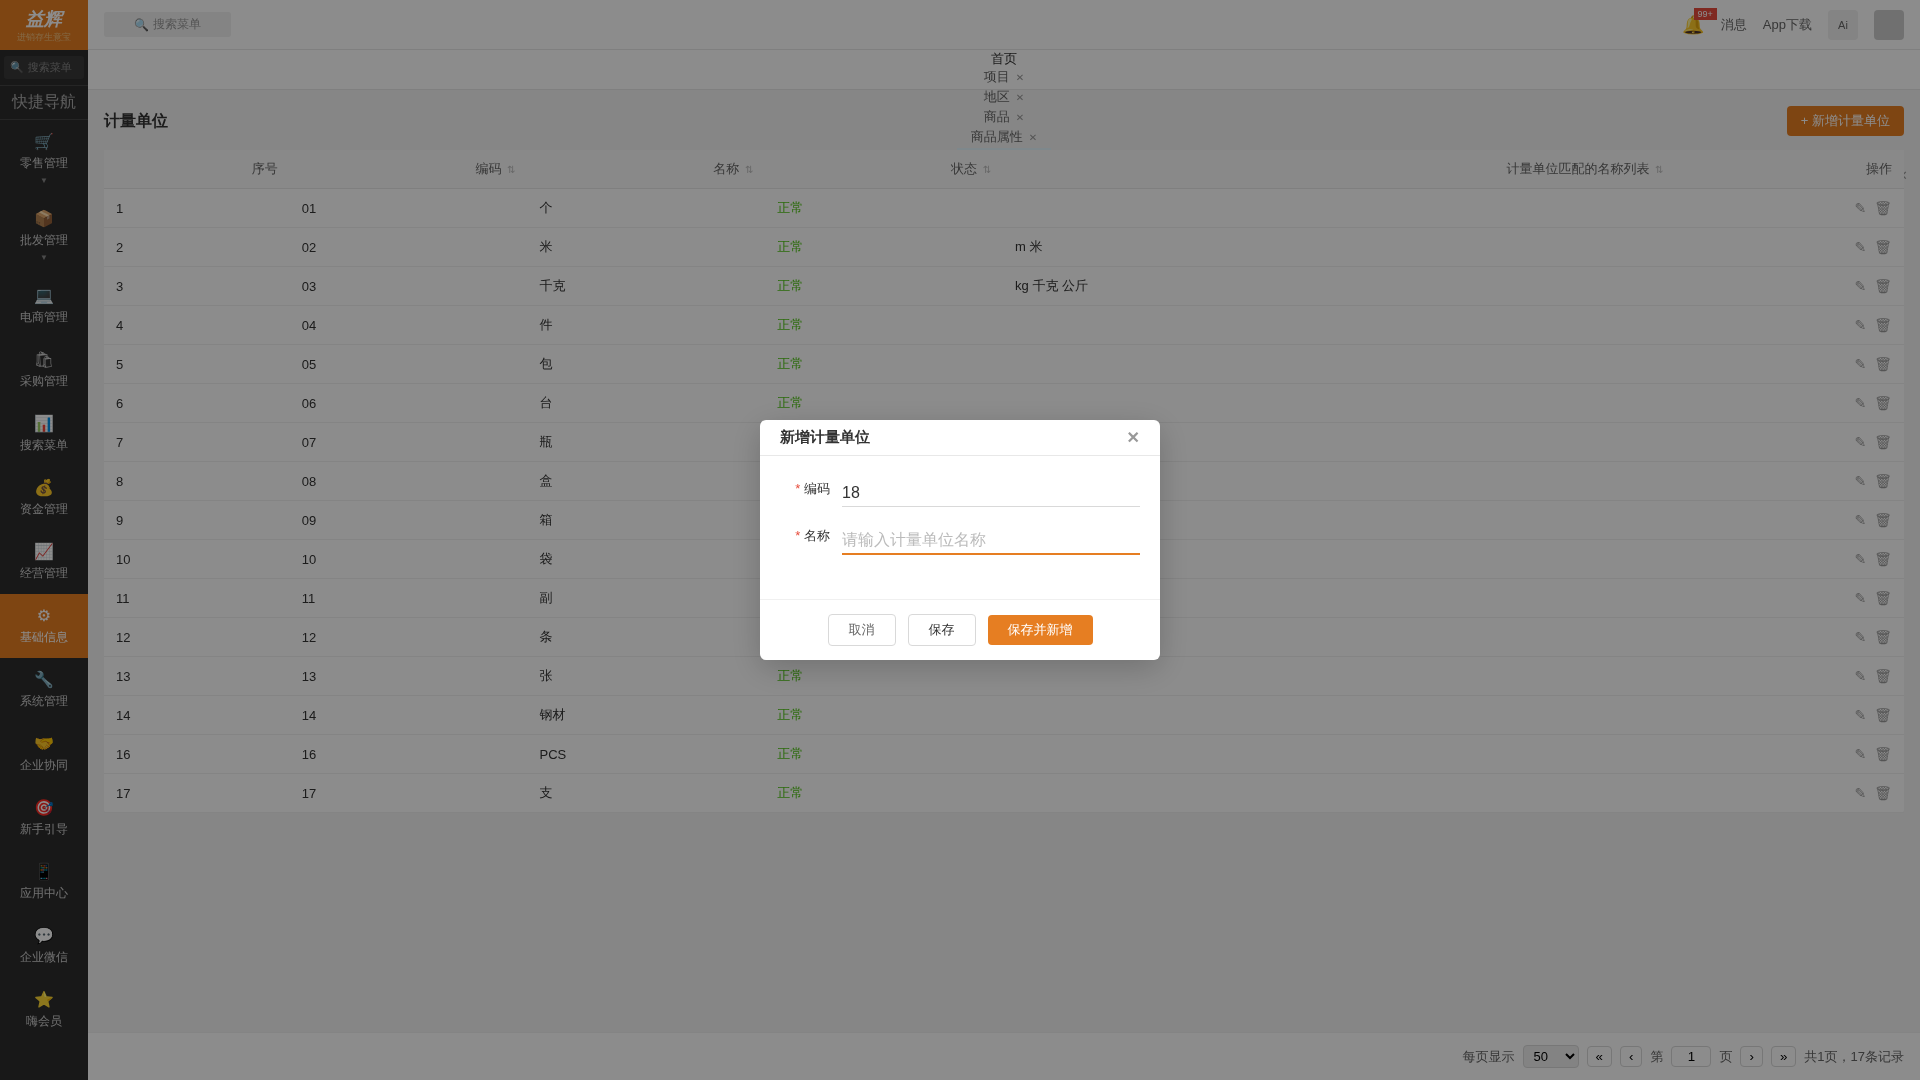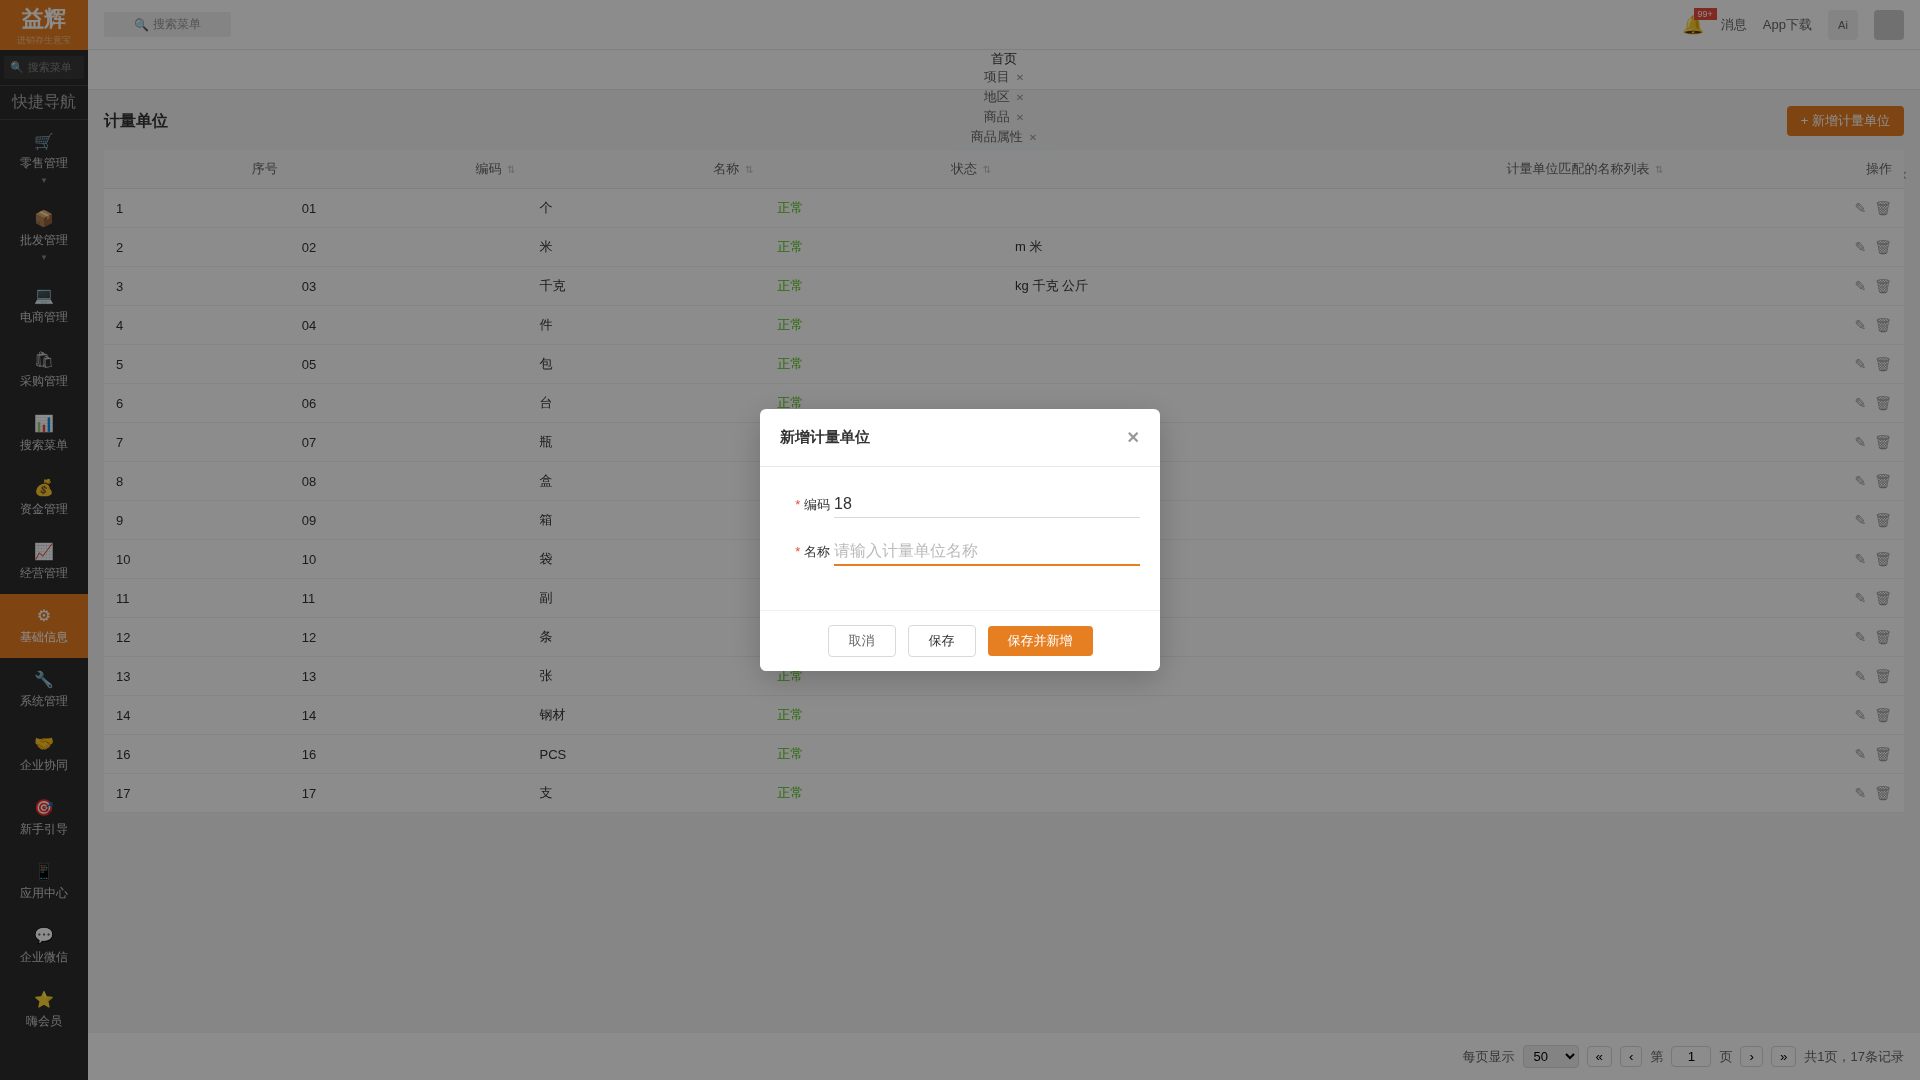--- a/index.html
+++ b/index.html
@@ -159,35 +159,35 @@
 
     
     .modal {
       background: white;
       border-radius: 6px;
       width: 400px;
       box-shadow: 0 8px 32px rgba(0,0,0,0.2);
       overflow: hidden;
     }
     .modal-header {
-      padding: 19px 20px;
+      padding: 8px 20px;
       display: flex;
       align-items: center;
       justify-content: space-between;
       border-bottom: 1px solid #e8e8e8;
       font-size: 15px;
       font-weight: bold;
     }
     .modal-close { cursor: pointer; color: #999; font-size: 16px; }
     .modal-body { padding: 24px 20px; }
     .form-row {
       display: flex;
-      align-items: center;
+      align-items: flex-start;
       margin-bottom: 20px;
-      gap: 4px;
+      gap: 12px;
     }
     .form-label { width: 50px; text-align: right; font-size: 13px; color: #333; flex-shrink: 0; }
     .form-input {
       flex: 1;
       border: none;
       border-bottom: 1px solid #d9d9d9;
       outline: none;
       padding: 4px 0;
       font-size: 16px;
       color: #333;
@@ -205,21 +205,21 @@
     .btn-cancel { border: 1px solid #d9d9d9; background: white; border-radius: 4px; padding: 6px 20px; cursor: pointer; font-size: 13px; color: #666; }
     .btn-save { border: 1px solid #d9d9d9; background: white; border-radius: 4px; padding: 6px 20px; cursor: pointer; font-size: 13px; color: #333; }
     .btn-save-new { background: #e67e22; color: white; border: none; border-radius: 4px; padding: 6px 20px; cursor: pointer; font-size: 13px; }
   </style>
 </head>
 <body>
 
 <div class="sidebar">
   <div class="sidebar-logo">
     <div>
-      <div style="font-size:22px;font-weight:bold;color:white;">益辉</div>
+      <div style="font-size:18px;font-weight:bold;color:white;font-style:italic;">益辉</div>
       <div style="font-size:9px;color:#f0c080;">进销存生意宝</div>
     </div>
   </div>
 
   <div style="padding:6px 4px;border-bottom:1px solid #444;">
     <div style="background:#3a3a3a;border-radius:3px;padding:4px 6px;display:flex;align-items:center;gap:4px;cursor:pointer;">
       <span style="color:#888;font-size:11px;">🔍</span>
       <span style="color:#888;font-size:11px;">搜索菜单</span>
     </div>
   </div>

